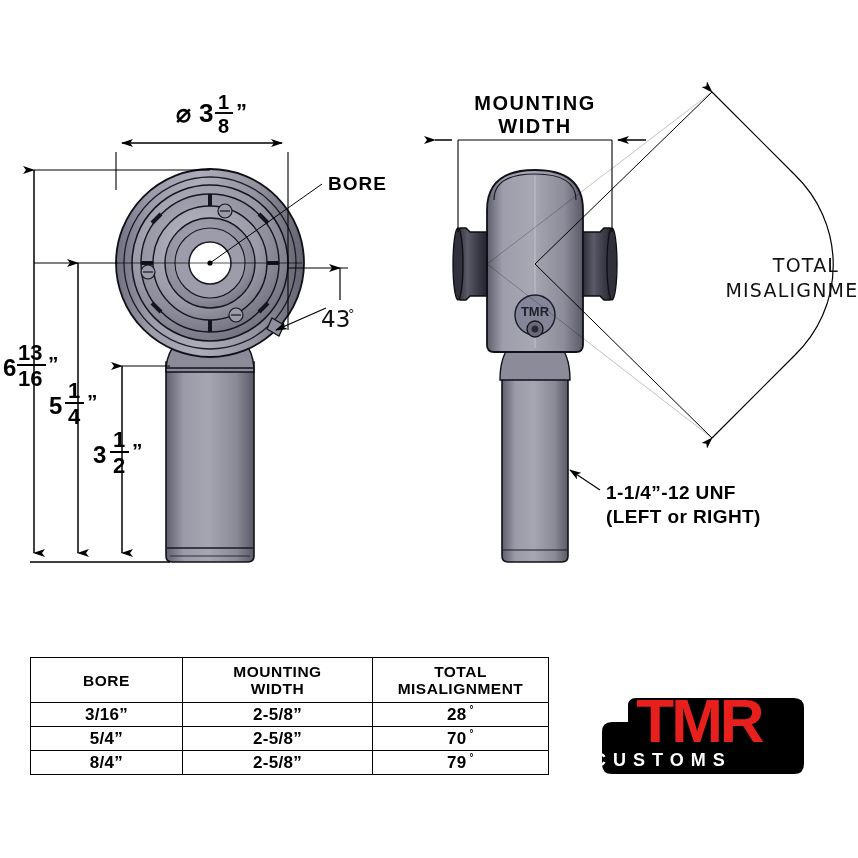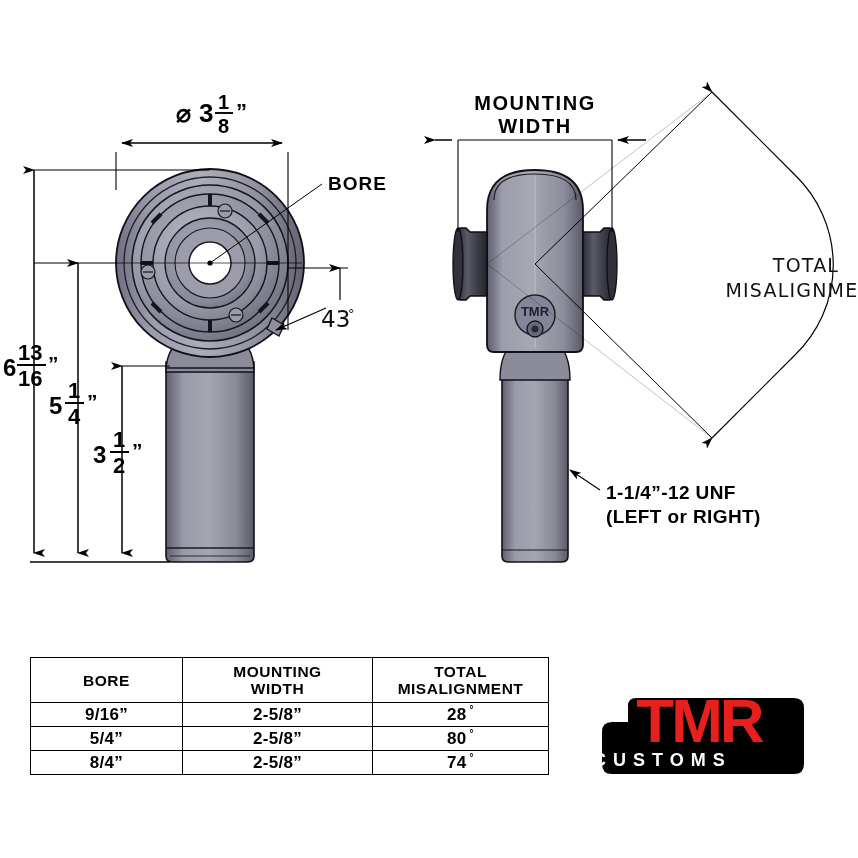--- a/index.html
+++ b/index.html
@@ -348,33 +348,33 @@
           <div>WIDTH</div>
         </th>
         <th>
           <div>TOTAL</div>
           <div>MISALIGNMENT</div>
         </th>
       </tr>
     </thead>
     <tbody>
       <tr>
-        <td>9/16”</td>
+        <td>3/16”</td>
         <td>2-5/8”</td>
         <td><span>28</span><span class="deg-sup">°</span></td>
       </tr>
       <tr>
         <td>5/4”</td>
         <td>2-5/8”</td>
-        <td><span>80</span><span class="deg-sup">°</span></td>
+        <td><span>70</span><span class="deg-sup">°</span></td>
       </tr>
       <tr>
         <td>8/4”</td>
         <td>2-5/8”</td>
-        <td><span>74</span><span class="deg-sup">°</span></td>
+        <td><span>79</span><span class="deg-sup">°</span></td>
       </tr>
     </tbody>
   </table>
 
   <div id="logo">
     <svg class="plate" width="226" height="92" viewBox="0 0 226 92">
       <path d="M42,14 Q42,6 50,6 L208,6 Q218,6 218,16 L218,72 Q218,82 208,82
                L26,82 Q16,82 16,72 L16,40 Q16,30 26,30 L42,30 Z" fill="#000000"></path>
     </svg>
     <div class="tmr">TMR</div>

